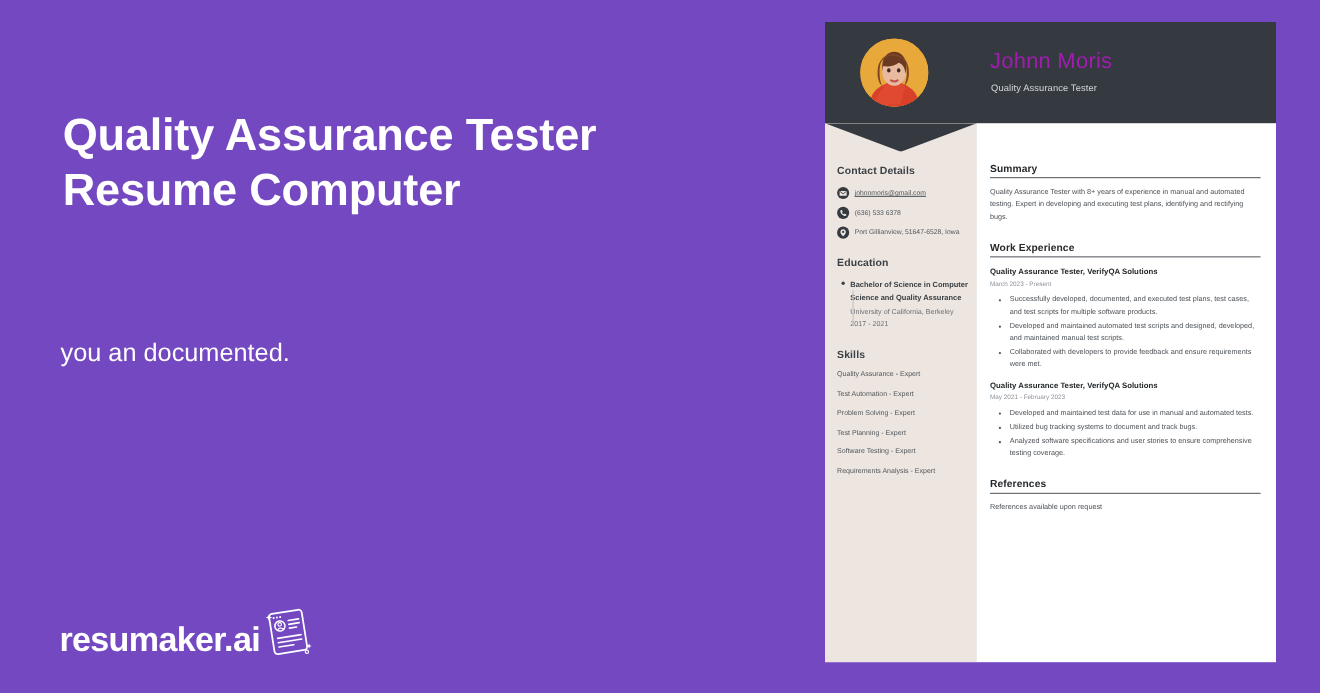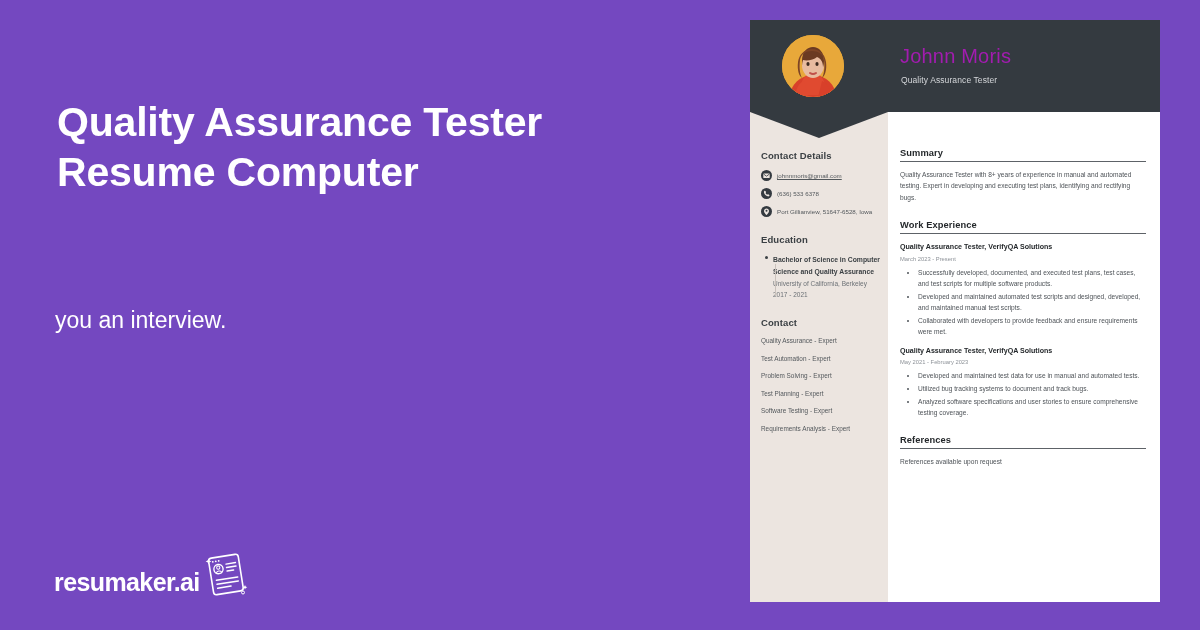--- a/index.html
+++ b/index.html
@@ -38,21 +38,21 @@
 
   
   .logo-wrap {
     position: absolute;
     left: 54px; top: 552px;
     display: flex;
     align-items: flex-end;
   }
   .logo-text {
     color: #ffffff;
-    font-size: 25px;
+    font-size: 31px;
     font-weight: bold;
     letter-spacing: -0.6px;
     line-height: 34px;
   }
   .logo-mark {
     margin-left: 2px;
     margin-bottom: 1px;
     width: 48px; height: 46px;
   }
 
@@ -249,21 +249,21 @@
 <body>
 
 <div class="promo">
 
   <div class="promo-title">
     <div>Quality Assurance Tester</div>
     <div>Resume Computer</div>
   </div>
 
   <div class="promo-sub">
-    <div>you an interview.</div>
+    <div>you an documented.</div>
   </div>
 
   <div class="logo-wrap">
     <span class="logo-text">resumaker.ai</span>
     <span class="logo-mark">
       <svg viewBox="0 0 48 46" width="48" height="46" fill="none">
         <g transform="rotate(-9 24 23)">
           <rect x="9" y="4" width="30" height="37" rx="3" stroke="#ffffff" stroke-width="1.6"></rect>
           <circle cx="17.5" cy="16" r="4.6" stroke="#ffffff" stroke-width="1.4"></circle>
           <circle cx="17.5" cy="14.5" r="1.6" stroke="#ffffff" stroke-width="1"></circle>
@@ -351,21 +351,21 @@
           <i></i>
         </span>
       <span class="edu-body">
         <span class="edu-line"></span>
         <div class="edu-deg">Bachelor of Science in Computer Science and Quality Assurance</div>
         <div class="edu-school">University of California, Berkeley</div>
         <div class="edu-dates">2017 - 2021</div>
       </span>
     </div>
 
-    <div class="side-h side-h2">Contact</div>
+    <div class="side-h side-h2">Skills</div>
 
     <div>
       <div class="skill">Quality Assurance - Expert</div>
       <div class="skill">Test Automation - Expert</div>
       <div class="skill">Problem Solving - Expert</div>
       <div class="skill">Test Planning - Expert</div>
       <div class="skill">Software Testing - Expert</div>
       <div class="skill">Requirements Analysis - Expert</div>
     </div>
   </div>

